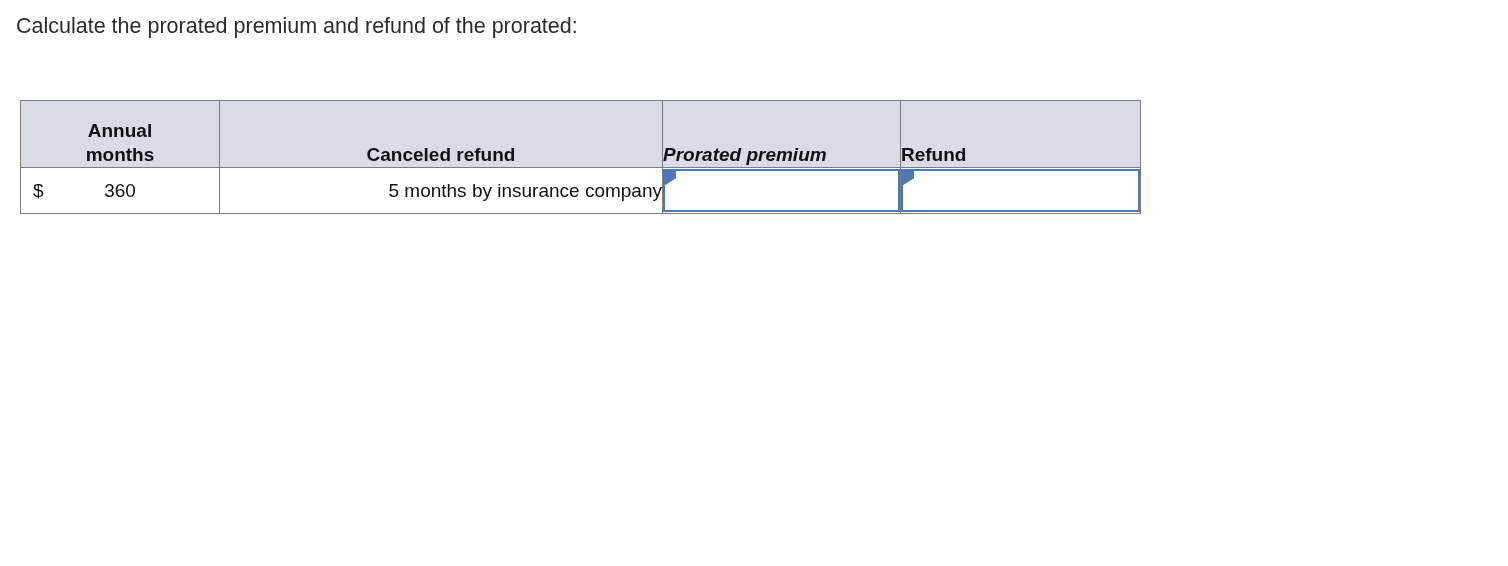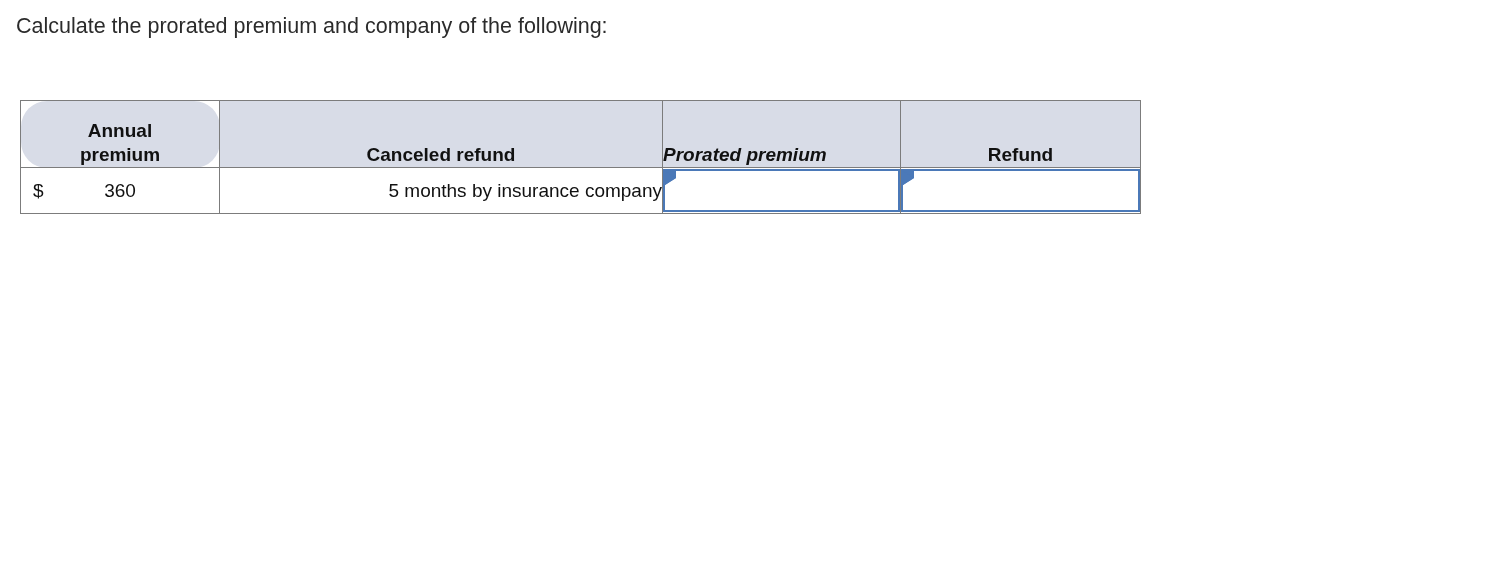--- a/index.html
+++ b/index.html
@@ -47,24 +47,24 @@
     background: #ffffff;
   }
 
   
   tr.head td {
     background: #d8dce7;
     font-weight: bold;
     height: 66px;
     line-height: 24px;
   }
-  .h-annual   { text-align: center; padding-bottom: 4px; border-radius: 26px; }
+  .h-annual   { text-align: center; padding-bottom: 4px; }
   .h-canceled { text-align: center; padding-bottom: 6px; }
   .h-prorated { text-align: left; padding-left: 7px; vertical-align: middle; font-style: italic; }
-  .h-refund   { text-align: center; padding-bottom: 6px; }
+  .h-refund   { padding-bottom: 6px; }
 
   
   tr.body td {
     height: 45px;
     vertical-align: middle;
   }
 
   .cell-money {
     position: relative;
     padding: 0 11px 0 11px;
@@ -136,35 +136,35 @@
 
   
   .col-annual   { width: 199px; }
   .col-canceled { width: 443px; }
   .col-prorated { width: 238px; }
   .col-refund   { width: 240px; }
 </style>
 </head>
 <body>
 
-<div class="prompt">Calculate the prorated premium and company of the following:</div>
+<div class="prompt">Calculate the prorated premium and refund of the prorated:</div>
 
 <div class="table-wrap">
   <table class="grid">
     <colgroup>
       <col class="col-annual">
       <col class="col-canceled">
       <col class="col-prorated">
       <col class="col-refund">
     </colgroup>
     <tbody>
       <tr class="head">
         <td class="h-annual">
           <div>Annual</div>
-          <div>premium</div>
+          <div>months</div>
         </td>
         <td class="h-canceled">Canceled refund</td>
         <td class="h-prorated">Prorated premium</td>
         <td class="h-refund">Refund</td>
       </tr>
       <tr class="body">
         <td class="cell-money">
           <span class="sym">$</span>
           <span class="amt">360</span>
         </td>

